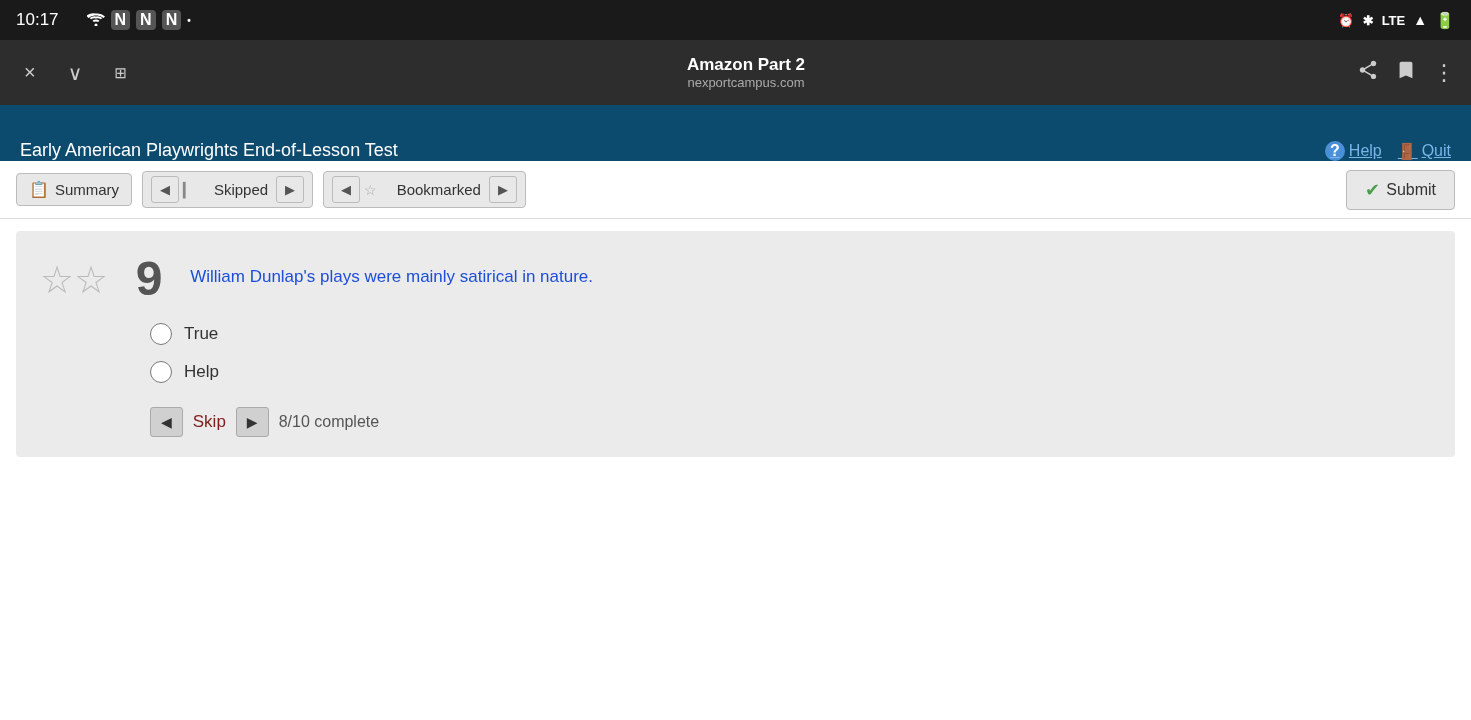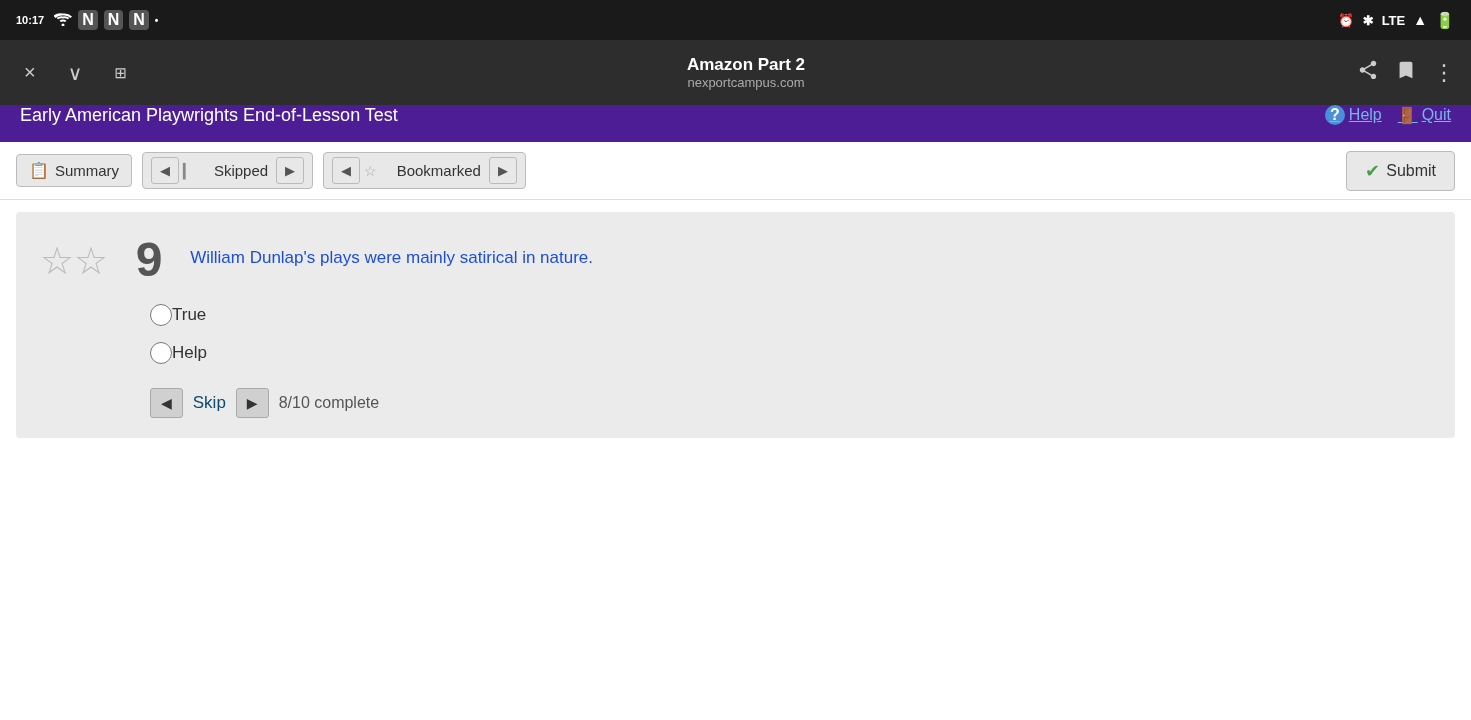--- a/index.html
+++ b/index.html
@@ -9,21 +9,21 @@
     .status-bar {
       background: #1a1a1a;
       color: #fff;
       height: 40px;
       display: flex;
       align-items: center;
       padding: 0 16px;
       font-size: 15px;
       font-weight: bold;
     }
-    .status-bar-time { font-size: 11px; font-weight: bold; margin-right: 10px; }
+    .status-bar-time { font-size: 17px; font-weight: normal; margin-right: 28px; }
     .status-icons { display: flex; align-items: center; gap: 6px; }
     .status-right { margin-left: auto; display: flex; align-items: center; gap: 8px; font-size: 13px; }
 
     
     .browser-bar {
       background: #2d2d2d;
       height: 65px;
       display: flex;
       align-items: center;
       padding: 0 16px;
@@ -38,25 +38,25 @@
       padding: 4px 8px;
     }
     .browser-title-area { flex: 1; display: flex; flex-direction: column; align-items: center; }
     .browser-title { color: #fff; font-size: 17px; font-weight: bold; }
     .browser-url { color: #aaa; font-size: 13px; }
     .browser-actions { display: flex; align-items: center; gap: 16px; }
     .browser-action-btn { color: #ccc; background: none; border: none; cursor: pointer; font-size: 20px; }
 
     
     .lesson-header {
-      background: #4c1d95;
+      background: #0c4a6e;
       color: #fff;
-      height: 37px;
-      display: flex;
-      align-items: flex-start;
+      height: 56px;
+      display: flex;
+      align-items: flex-end;
       padding: 0 20px;
       font-size: 18px;
     }
     .lesson-header-actions { margin-left: auto; display: flex; align-items: center; gap: 16px; }
     .help-btn { color: #7ab4e8; font-size: 16px; background: none; border: none; cursor: pointer; text-decoration: underline; display: flex; align-items: center; gap: 4px; }
     .quit-btn { color: #7ab4e8; font-size: 16px; background: none; border: none; cursor: pointer; text-decoration: underline; display: flex; align-items: center; gap: 4px; }
 
     
     .toolbar {
       background: #fff;
@@ -120,34 +120,34 @@
       border-radius: 4px;
       padding: 24px 24px 20px 24px;
       position: relative;
     }
     .question-header { display: flex; align-items: flex-start; gap: 16px; margin-bottom: 20px; }
     .bookmark-star { font-size: 36px; color: #bbb; cursor: pointer; line-height: 1; }
     .question-number { font-size: 48px; font-weight: bold; color: #555; line-height: 1; min-width: 50px; text-align: center; }
     .question-text { font-size: 17px; color: #1d4ed8; padding-top: 12px; flex: 1; }
 
     .options { margin-left: 110px; display: flex; flex-direction: column; gap: 16px; margin-bottom: 24px; }
-    .option-label { display: flex; align-items: center; font-size: 17px; color: #333; cursor: pointer; }
+    .option-label { display: flex; align-items: center; gap: 12px; font-size: 17px; color: #333; cursor: pointer; }
     .option-label input[type="radio"] { width: 22px; height: 22px; cursor: pointer; accent-color: #555; }
 
     .question-footer { display: flex; align-items: center; gap: 10px; margin-left: 110px; }
     .skip-nav-btn {
       background: #d0d0d0;
       border: 1px solid #aaa;
       border-radius: 3px;
       padding: 6px 10px;
       cursor: pointer;
       font-size: 14px;
       color: #333;
     }
-    .skip-label { font-size: 17px; color: #0c4a6e; font-weight: normal; }
+    .skip-label { font-size: 17px; color: #7f1d1d; font-weight: normal; }
     .progress-text { font-size: 16px; color: #555; }
     .star-icon::before { content: "☆"; }
   </style>
 </head>
 <body>
 
 <div class="status-bar">
   <span class="status-bar-time">10:17</span>
   <div class="status-icons">
 

